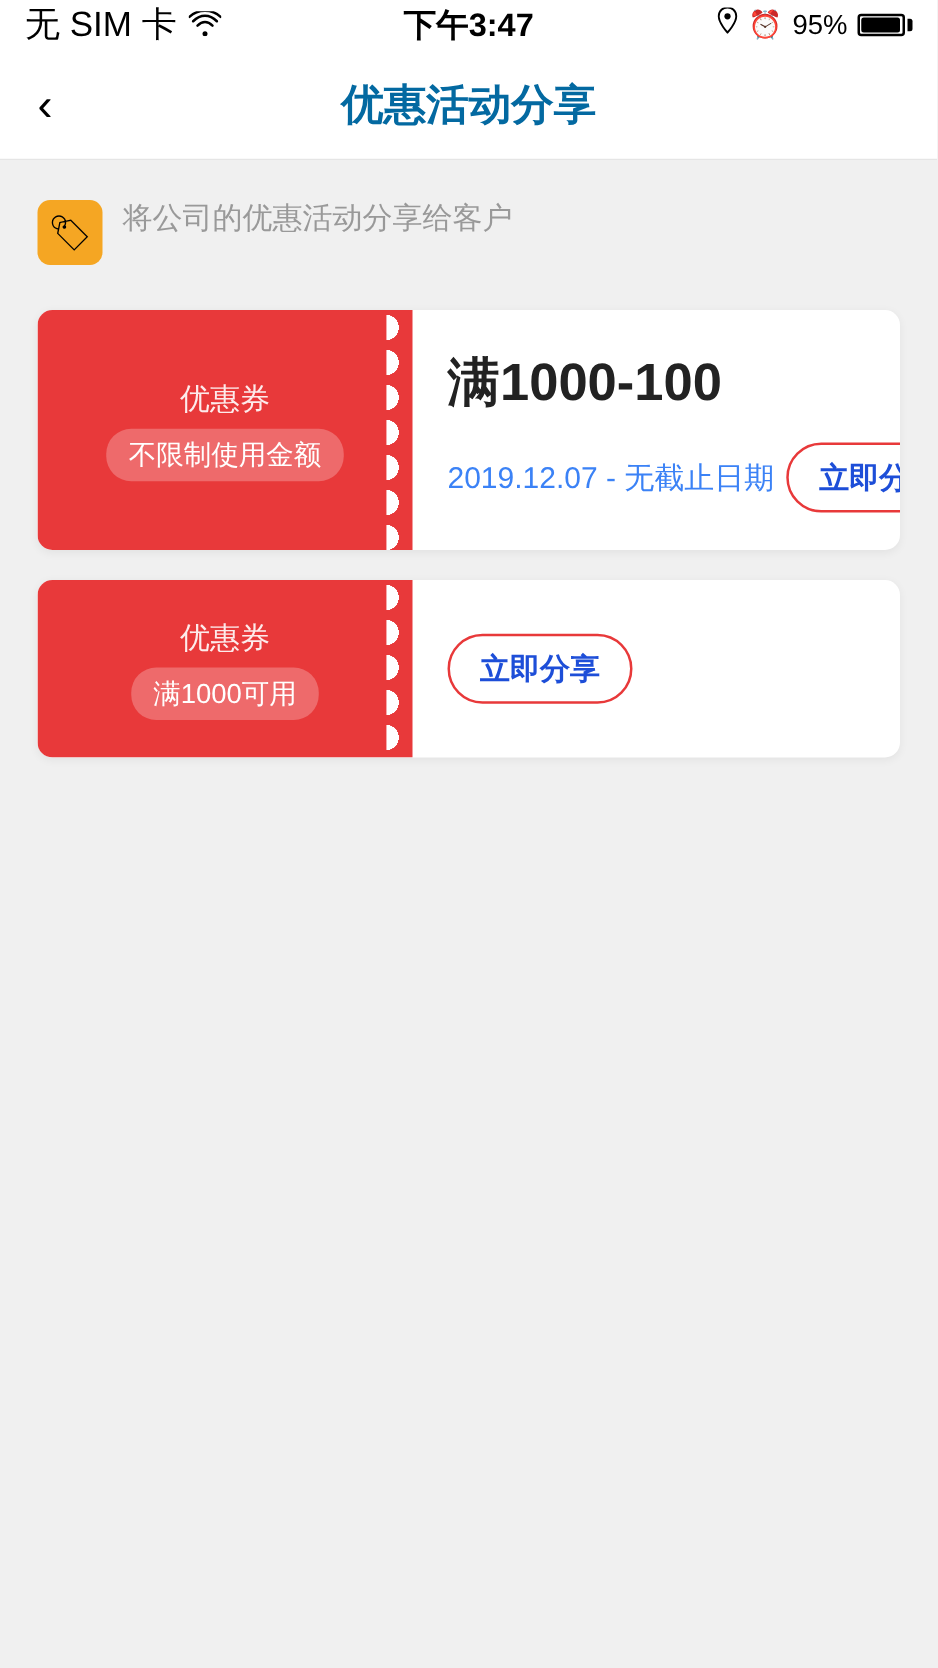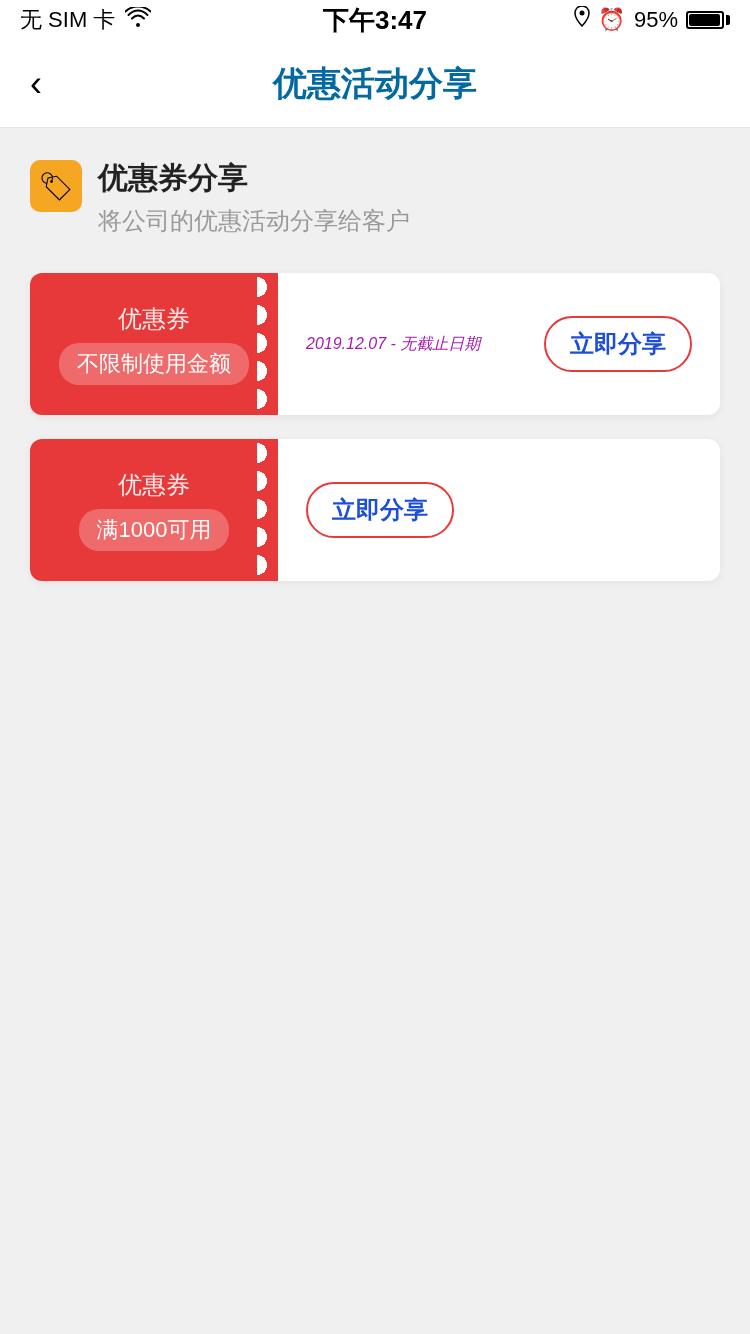--- a/index.html
+++ b/index.html
@@ -20,21 +20,21 @@
       align-items: center;
       justify-content: space-between;
       padding: 0 20px;
       font-size: 24px;
       font-weight: 500;
     }
     .status-left {
       display: flex;
       align-items: center;
       gap: 10px;
-      font-size: 22px;
+      font-size: 28px;
     }
     .status-center {
       font-size: 26px;
       font-weight: 700;
       position: absolute;
       left: 50%;
       transform: translateX(-50%);
     }
     .status-right {
       display: flex;
@@ -144,21 +144,21 @@
       background: #fff;
       border-radius: 12px;
       overflow: hidden;
       display: flex;
       box-shadow: 0 2px 8px rgba(0,0,0,0.06);
       position: relative;
     }
 
     
     .coupon-left {
-      width: 248px;
+      width: 300px;
       background: #e8393a;
       display: flex;
       flex-direction: column;
       align-items: center;
       justify-content: center;
       padding: 30px 20px;
       position: relative;
       flex-shrink: 0;
     }
 
@@ -211,24 +211,23 @@
       font-weight: 700;
       color: #222;
     }
     .coupon-meta-row {
       display: flex;
       align-items: center;
       justify-content: space-between;
       gap: 10px;
     }
     .coupon-date {
-      font-size: 16px;
-      color: #a21caf;
+      font-size: 24px;
+      color: #3b82f6;
       flex-shrink: 0;
-      font-style: italic;
     }
     .share-btn {
       border: 2px solid #e8393a;
       border-radius: 30px;
       padding: 10px 24px;
       font-size: 24px;
       color: #1d4ed8;
       background: #fff;
       cursor: pointer;
       white-space: nowrap;
@@ -278,33 +277,33 @@
 </div>
 
 <div class="nav-bar">
   <span class="nav-back">‹</span>
   <span class="nav-title">优惠活动分享</span>
 </div>
 
 <div class="section-header">
   <div class="section-icon">🏷</div>
   <div class="section-text-group">
-    <span class="section-title">优惠券分享</span>
     <span class="section-subtitle">将公司的优惠活动分享给客户</span>
   </div>
 </div>
 
 <div class="coupon-list">
 
   <div class="coupon-card">
     <div class="coupon-left">
       <span class="coupon-label">优惠券</span>
       <span class="coupon-condition-bar">不限制使用金额</span>
     </div>
     <div class="coupon-right">
+      <span class="coupon-name">满1000-100</span>
       <div class="coupon-meta-row">
         <span class="coupon-date">2019.12.07 - 无截止日期</span>
         <button class="share-btn">立即分享</button>
       </div>
     </div>
   </div>
 
   <div class="coupon-card">
     <div class="coupon-left">
       <span class="coupon-label">优惠券</span>

